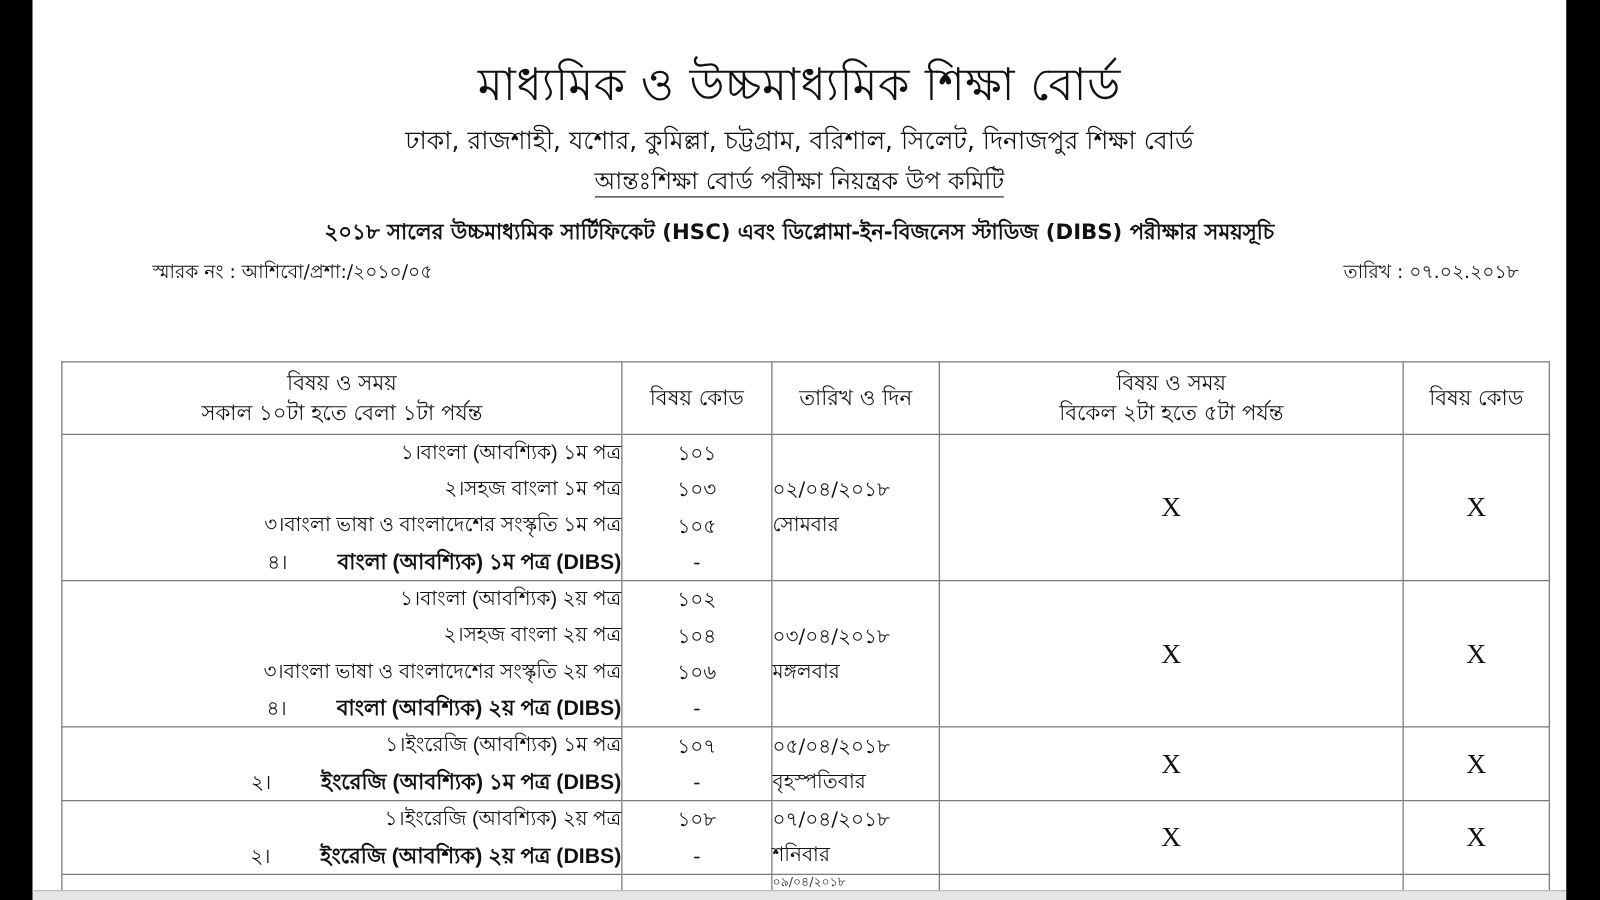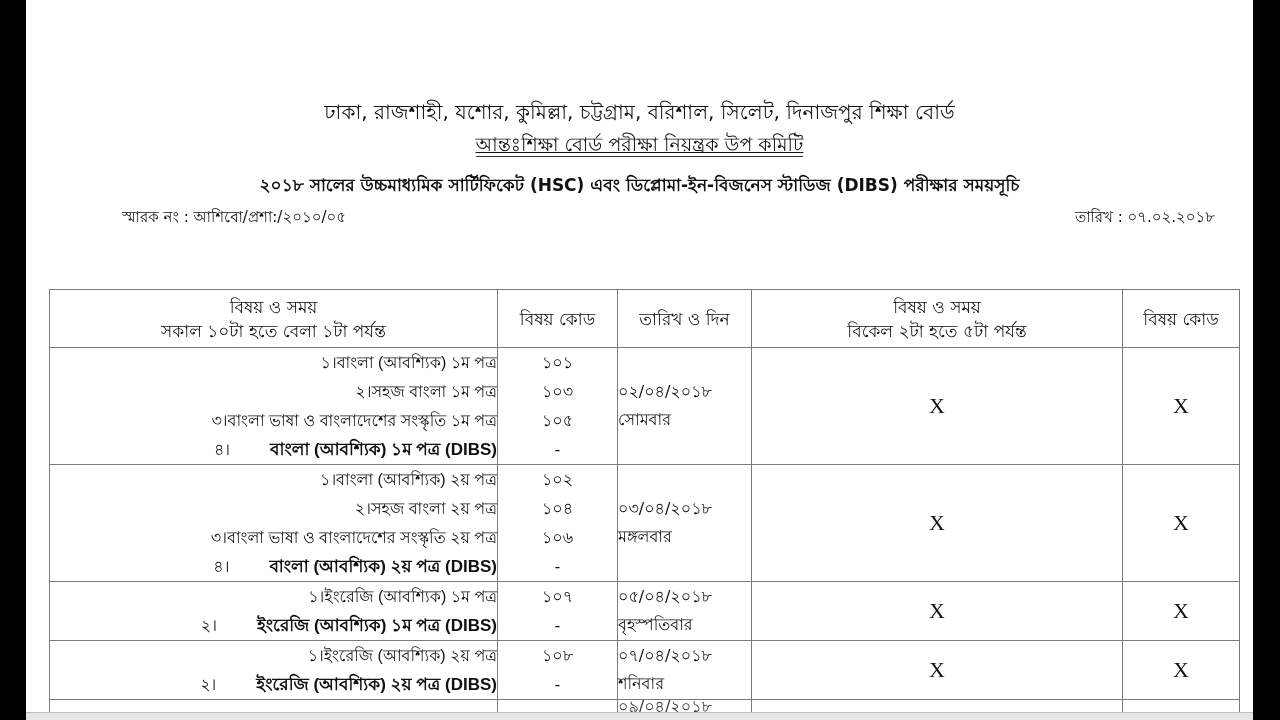--- a/index.html
+++ b/index.html
@@ -7,21 +7,21 @@
   body { position: relative; font-family: "DejaVu Serif", "Liberation Serif", serif; color: #111; }
   .page {
     position: absolute; left: 26px; top: 0; width: 1227px; height: 712px;
     background: #fff; overflow: hidden;
   }
   .bottombar { position: absolute; left: 26px; top: 712px; width: 1227px; height: 8px; background: #e6e6e6; border-top: 1px solid #bdbdbd; }
   .title { position: absolute; left: 0; width: 100%; text-align: center; }
   .t1 { top: 40px; font-size: 36px; font-family: "DejaVu Sans", sans-serif; letter-spacing: 0.5px; }
   .t2 { top: 97px; font-size: 20px; font-family: "DejaVu Sans", sans-serif; }
   .t3 { top: 130px; font-size: 19px; font-family: "DejaVu Sans", sans-serif; }
-  .t3 span { border-bottom: 1.5px solid #333; padding-bottom: 1px; text-decoration: underline; }
+  .t3 span { border-bottom: 1.5px solid #333; padding-bottom: 1px; }
   .t4 { top: 172px; font-size: 17px; font-weight: bold; font-family: "DejaVu Sans", sans-serif; }
   .memo { position: absolute; left: 48px; top: 205px; font-size: 15px; font-family: "DejaVu Sans", sans-serif; margin-left: 48px; }
   .date { position: absolute; right: 38px; top: 205px; font-size: 15px; font-family: "DejaVu Sans", sans-serif; text-align: center; }
   .notice { position: absolute; left: 14px; top: 232px; width: 1200px; font-size: 15.5px; line-height: 28px; font-family: "DejaVu Sans", sans-serif; text-align: justify; }
 
   table.sched {
     position: absolute; left: 23px; top: 289px; width: 1190px;
     border-collapse: collapse; table-layout: fixed;
   }
   table.sched col.c1 { width: 448px; }
@@ -33,26 +33,27 @@
   table.sched th { height: 58px; font-weight: normal; font-size: 17px; font-family: "DejaVu Sans", sans-serif; text-align: center; line-height: 24px; }
   table.sched td { padding: 0; }
   .lines div { height: 29px; line-height: 29px; font-size: 16px; font-family: Liberation Sans, sans-serif; white-space: nowrap; text-align: right; }
   .lines .num { display: inline-block; width: 50px; padding-left: 12px; }
   .lines .bold { font-weight: bold; font-size: 17px; margin-left: 40px; }
   .codes div { height: 29px; line-height: 29px; text-align: center; font-size: 16px; font-family: "DejaVu Sans", sans-serif; }
   .dt { font-size: 16px; font-family: "DejaVu Sans", sans-serif; line-height: 28px; }
   .xmark { text-align: center; font-size: 22px; font-family: "Liberation Serif", serif; }
   .row-group td { border-top: 2px solid #777; }
   .cut td { height: 14px; }
-  .cut .dt { font-size: 16px; line-height: 14px; overflow: hidden; color: #333; margin-top: 16px; }
+  .cut .dt { font-size: 10px; line-height: 14px; overflow: hidden; color: #333; margin-top: 16px; }
 </style>
 </head>
 <body>
 
 <div class="page">
+  <div class="title t1">মাধ্যমিক ও উচ্চমাধ্যমিক শিক্ষা বোর্ড</div>
   <div class="title t2">ঢাকা, রাজশাহী, যশোর, কুমিল্লা, চট্টগ্রাম, বরিশাল, সিলেট, দিনাজপুর শিক্ষা বোর্ড</div>
   <div class="title t3"><span>আন্তঃশিক্ষা বোর্ড পরীক্ষা নিয়ন্ত্রক উপ কমিটি</span></div>
   <div class="title t4">২০১৮ সালের উচ্চমাধ্যমিক সার্টিফিকেট (HSC) এবং ডিপ্লোমা-ইন-বিজনেস স্টাডিজ (DIBS) পরীক্ষার সময়সূচি</div>
 
   <div class="memo">স্মারক নং : আশিবো/প্রশা:/২০১০/০৫</div>
   <div class="date">তারিখ : ০৭.০২.২০১৮</div>
 
 
   <table class="sched">
     <colgroup>

